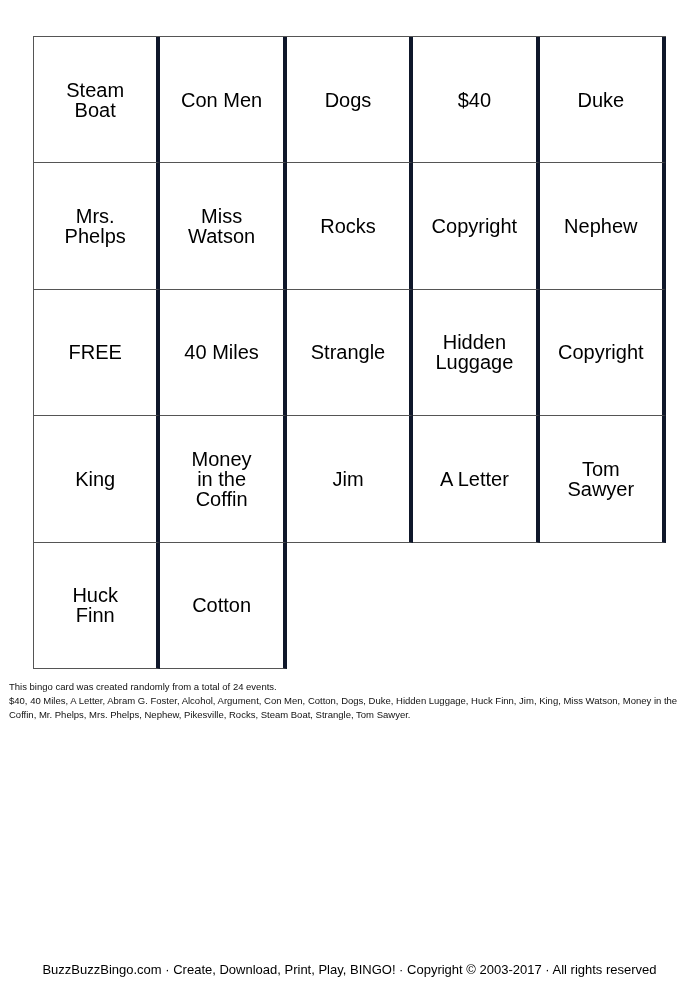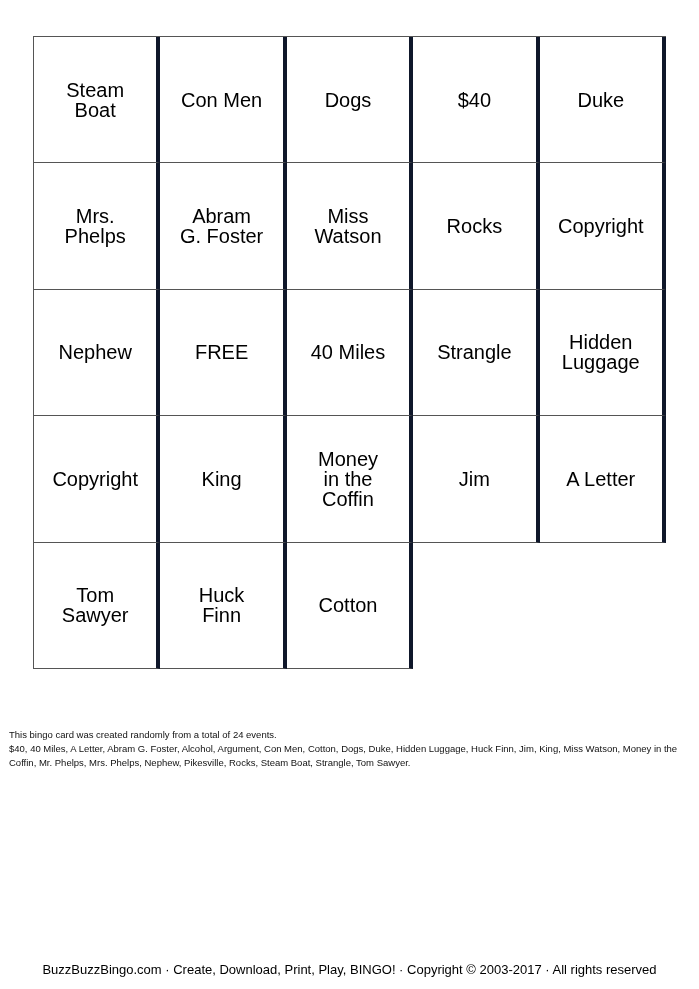--- a/index.html
+++ b/index.html
@@ -1,35 +1,33 @@
 <!DOCTYPE html>
 <html><head>
 <meta charset="utf-8">
 <style>
   html, body { margin: 0; padding: 0; background: #ffffff; }
   body { width: 699px; height: 989px; position: relative; font-family: "Liberation Sans", sans-serif; color: #000; overflow: hidden; }
   .card { position: absolute; left: 33px; top: 36px; width: 633px; height: 633px; display: grid; grid-template-columns: repeat(5, 1fr); grid-template-rows: repeat(5, 1fr); border-left: 1px solid #555; border-top: 1px solid #555; box-sizing: border-box; }
   .cell { border-right: 4px solid #0f172a; border-bottom: 1px solid #555; display: flex; align-items: center; justify-content: center; text-align: center; font-size: 20px; line-height: 20px; white-space: pre-line; padding: 4px; box-sizing: border-box; }
-  .info { position: absolute; left: 9px; top: 680px; width: 680px; font-size: 9.5px; line-height: 14px; color: #111; margin-top: 48px; }
+  .info { position: absolute; left: 9px; top: 680px; width: 680px; font-size: 9.5px; line-height: 14px; color: #111; }
   .footer { position: absolute; left: 0; top: 962px; width: 699px; text-align: center; font-size: 13px; color: #000000; }
 </style>
 </head>
 <body>
 
 <div class="card">
   <div class="cell">Steam
 Boat</div>
   <div class="cell">Con Men</div>
   <div class="cell">Dogs</div>
   <div class="cell">$40</div>
   <div class="cell">Duke</div>
   <div class="cell">Mrs.
 Phelps</div>
-  <div class="cell">Abram
-G. Foster</div>
   <div class="cell">Miss
 Watson</div>
   <div class="cell">Rocks</div>
   <div class="cell">Copyright</div>
   <div class="cell">Nephew</div>
   <div class="cell">FREE</div>
   <div class="cell">40 Miles</div>
   <div class="cell">Strangle</div>
   <div class="cell">Hidden
 Luggage</div>

